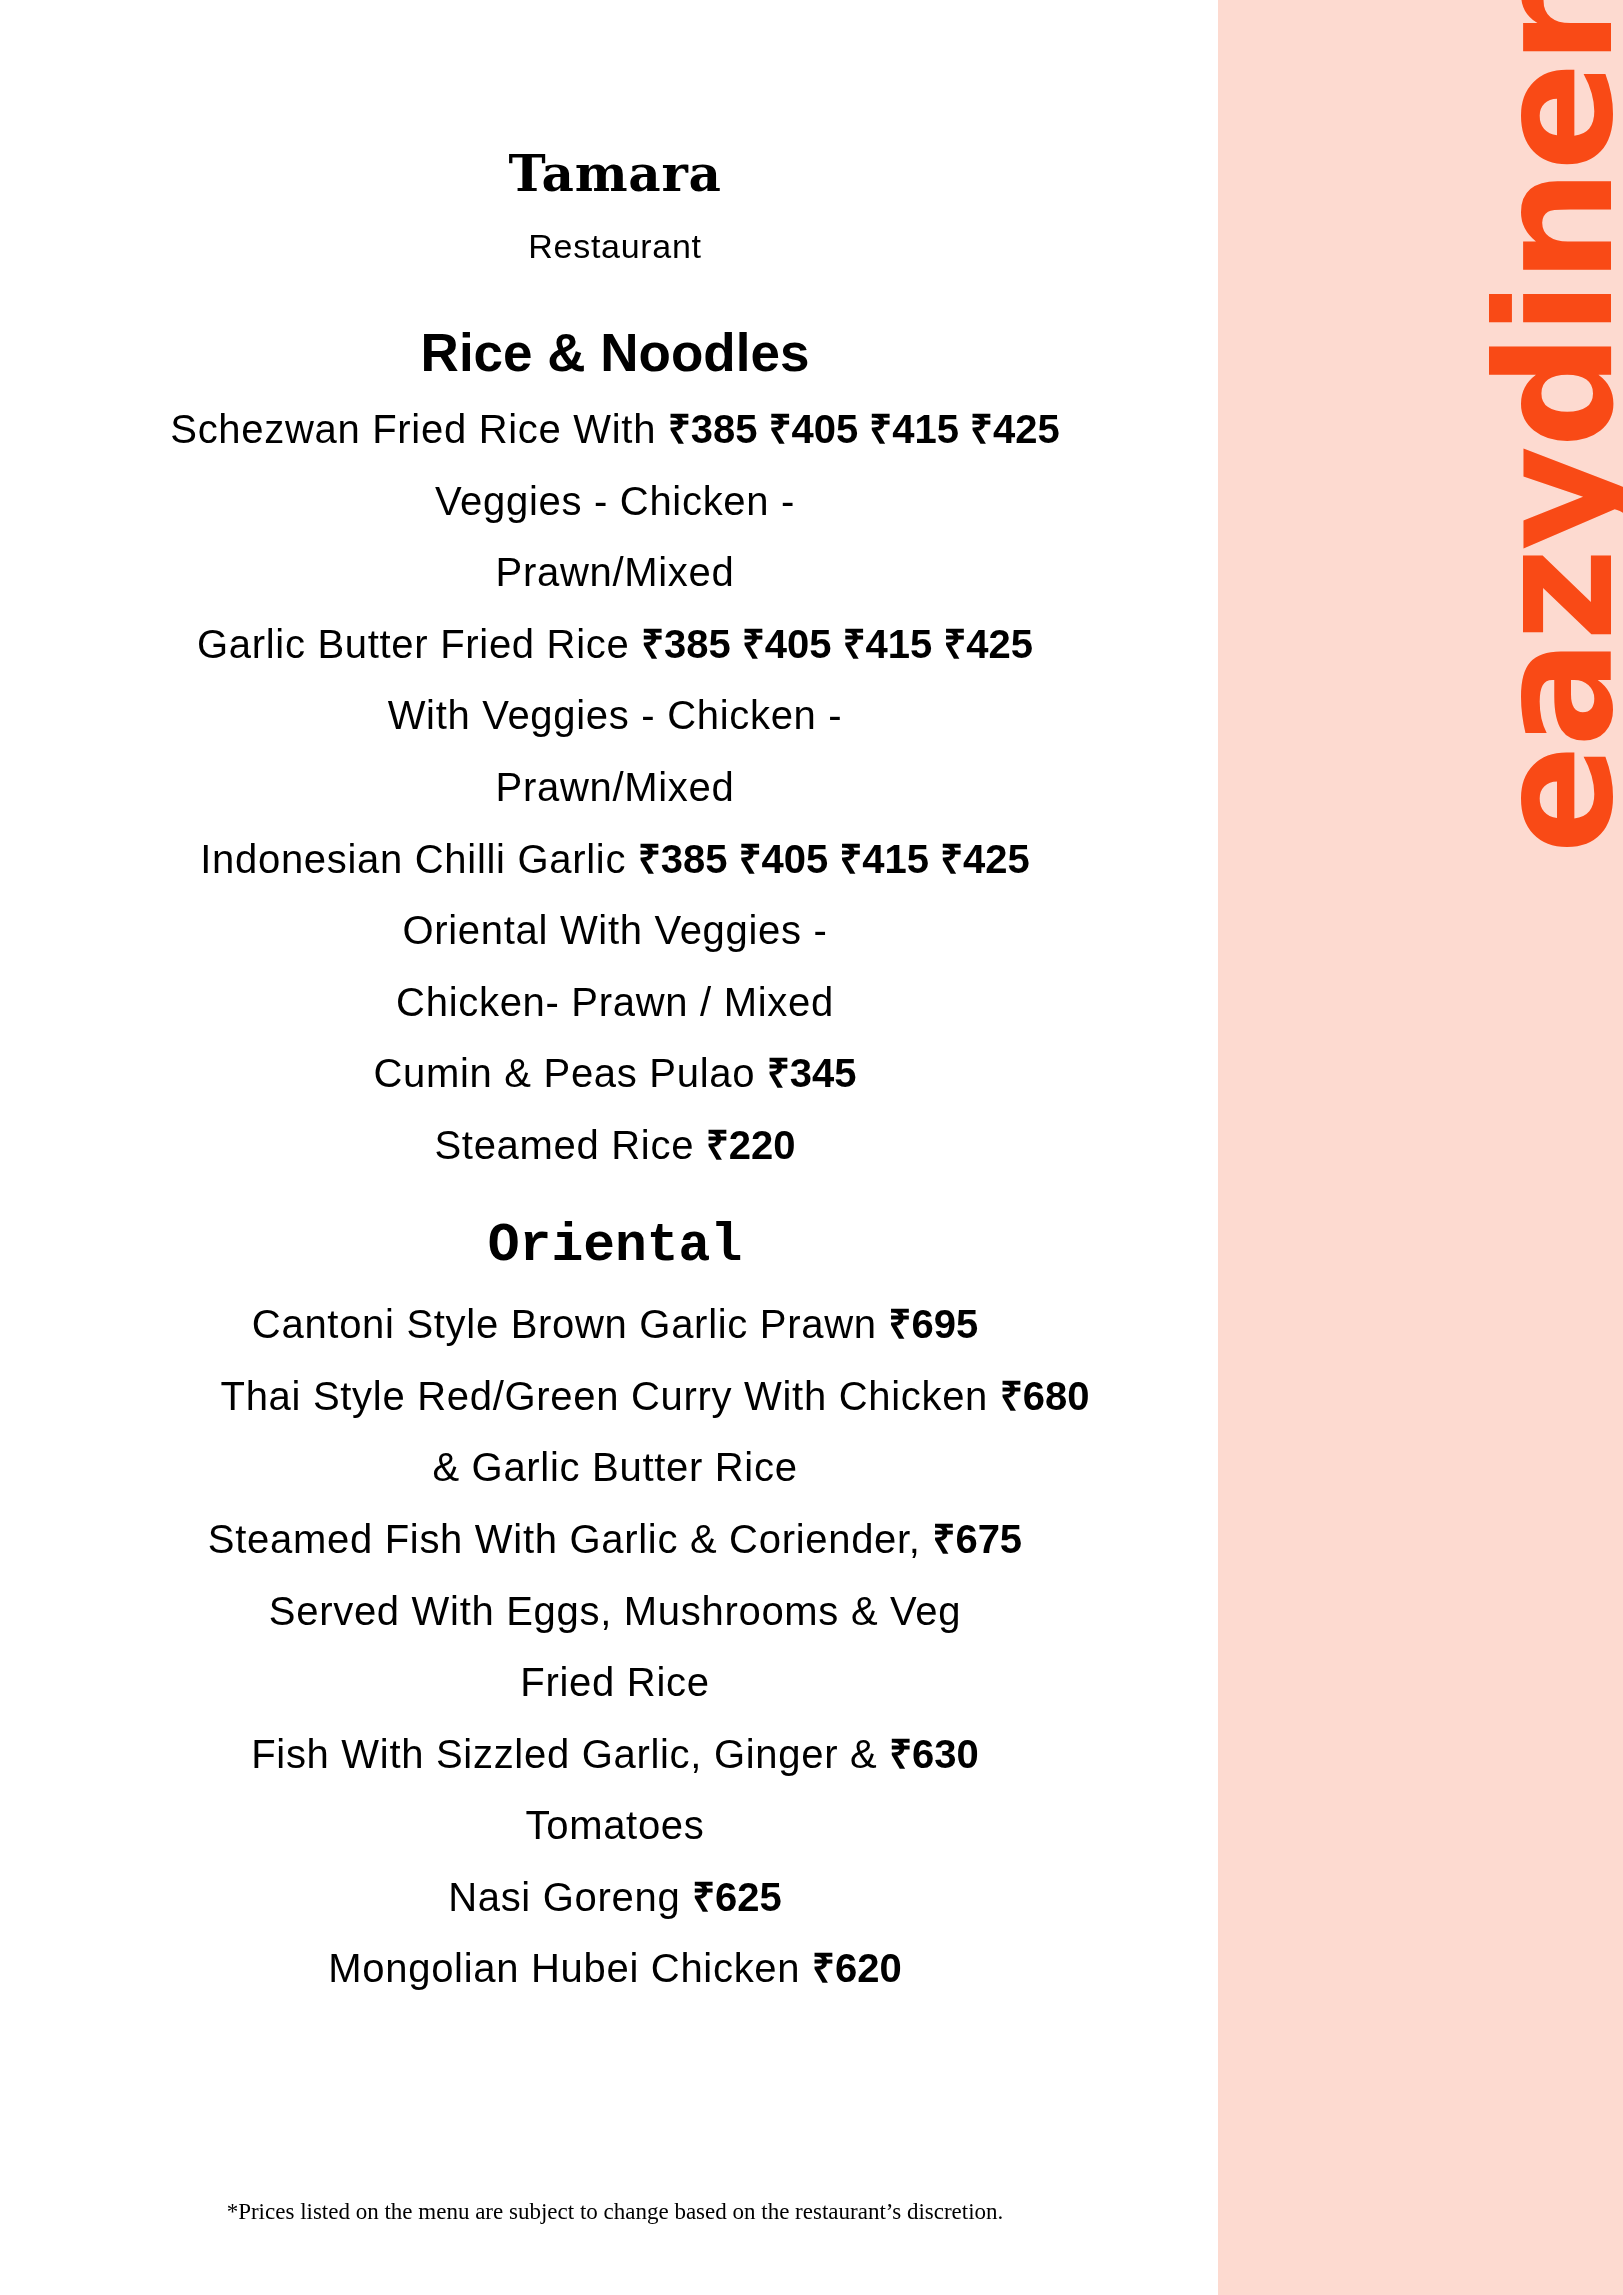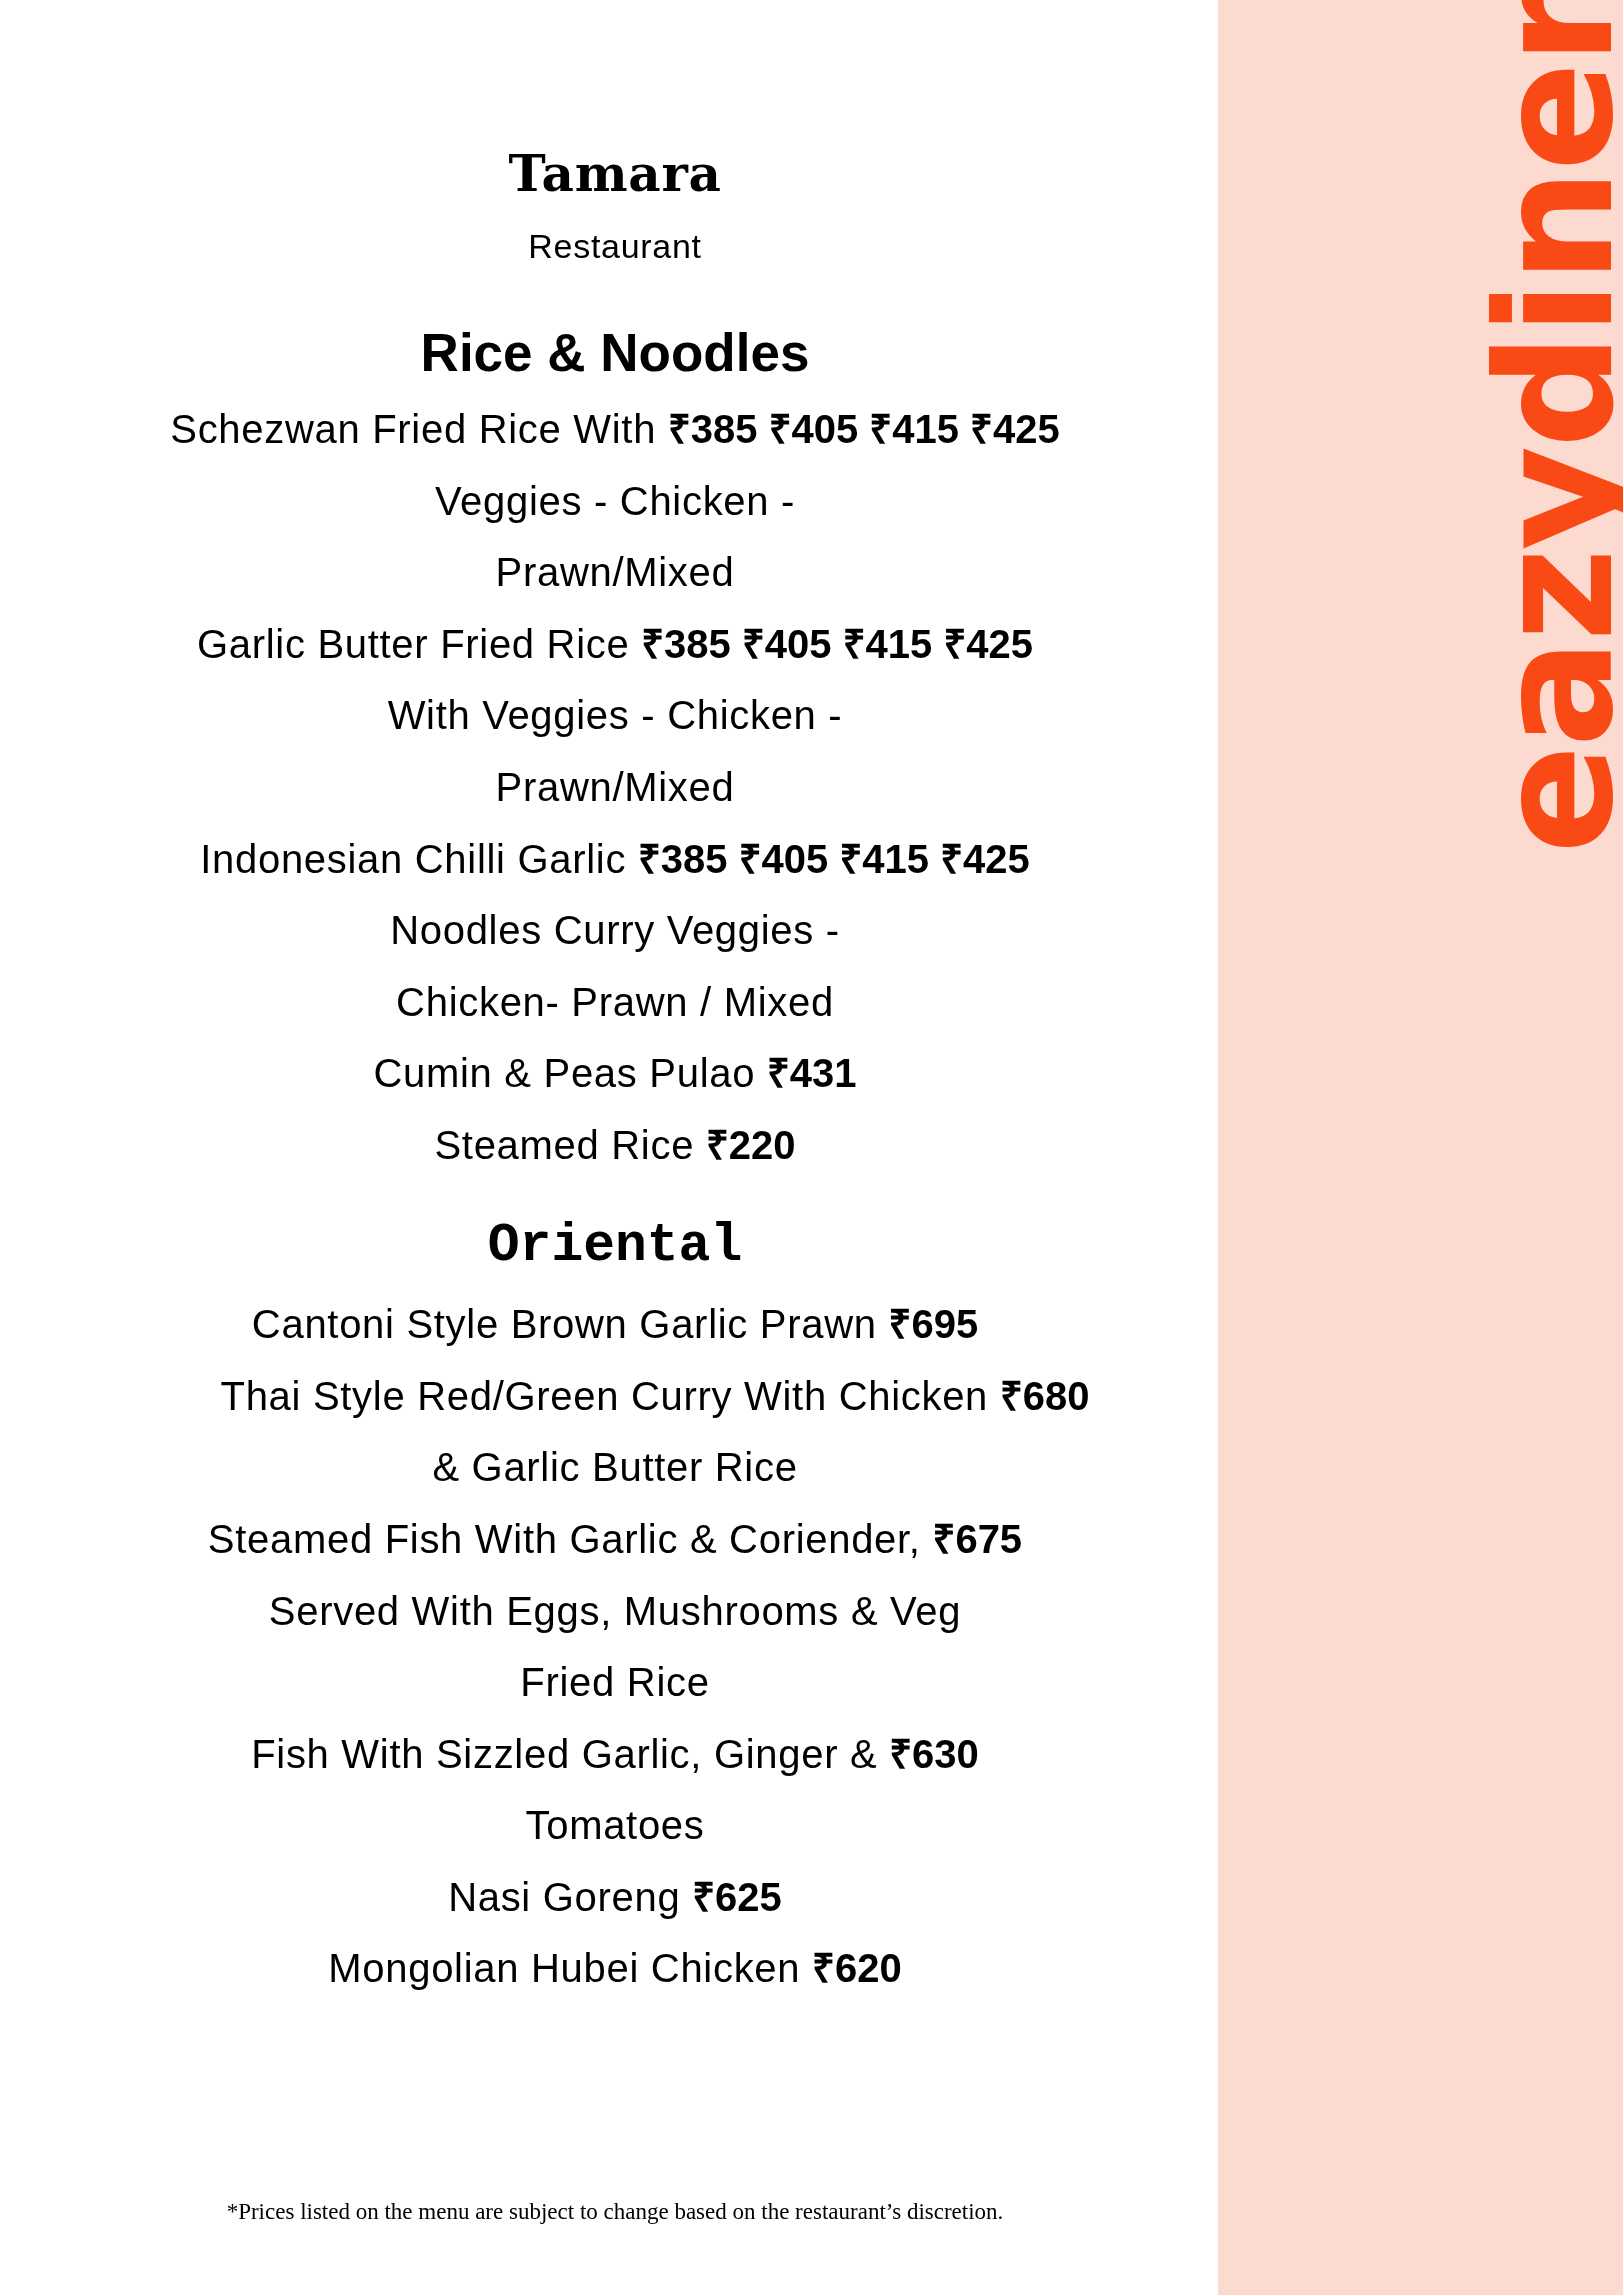--- a/index.html
+++ b/index.html
@@ -42,23 +42,23 @@
 
   <div class="center section-heading" style="top:326px;">Rice &amp; Noodles</div>
 
   <div class="center line" style="top:409px;"><span>Schezwan Fried Rice With </span><span class="price">₹385 ₹405 ₹415 ₹425</span></div>
   <div class="center line" style="top:481px;"><span>Veggies - Chicken -</span></div>
   <div class="center line" style="top:552px;"><span>Prawn/Mixed</span></div>
   <div class="center line" style="top:624px;"><span>Garlic Butter Fried Rice </span><span class="price">₹385 ₹405 ₹415 ₹425</span></div>
   <div class="center line" style="top:695px;"><span>With Veggies - Chicken -</span></div>
   <div class="center line" style="top:767px;"><span>Prawn/Mixed</span></div>
   <div class="center line" style="top:839px;"><span>Indonesian Chilli Garlic </span><span class="price">₹385 ₹405 ₹415 ₹425</span></div>
-  <div class="center line" style="top:910px;"><span>Noodles Curry Veggies -</span></div>
+  <div class="center line" style="top:910px;"><span>Oriental With Veggies -</span></div>
   <div class="center line" style="top:982px;"><span>Chicken- Prawn / Mixed</span></div>
-  <div class="center line" style="top:1053px;"><span>Cumin &amp; Peas Pulao </span><span class="price">₹431</span></div>
+  <div class="center line" style="top:1053px;"><span>Cumin &amp; Peas Pulao </span><span class="price">₹345</span></div>
   <div class="center line" style="top:1125px;"><span>Steamed Rice </span><span class="price">₹220</span></div>
 
   <div class="center section-heading" style="top:1220px;font-family:Liberation Mono, monospace;">Oriental</div>
 
   <div class="center line" style="top:1304px;"><span>Cantoni Style Brown Garlic Prawn </span><span class="price">₹695</span></div>
   <div class="center line" style="top:1376px;padding-left:40px;"><span>Thai Style Red/Green Curry With Chicken </span><span class="price">₹680</span></div>
   <div class="center line" style="top:1447px;"><span>&amp; Garlic Butter Rice</span></div>
   <div class="center line" style="top:1519px;"><span>Steamed Fish With Garlic &amp; Coriender, </span><span class="price">₹675</span></div>
   <div class="center line" style="top:1591px;"><span>Served With Eggs, Mushrooms &amp; Veg</span></div>
   <div class="center line" style="top:1662px;"><span>Fried Rice</span></div>

